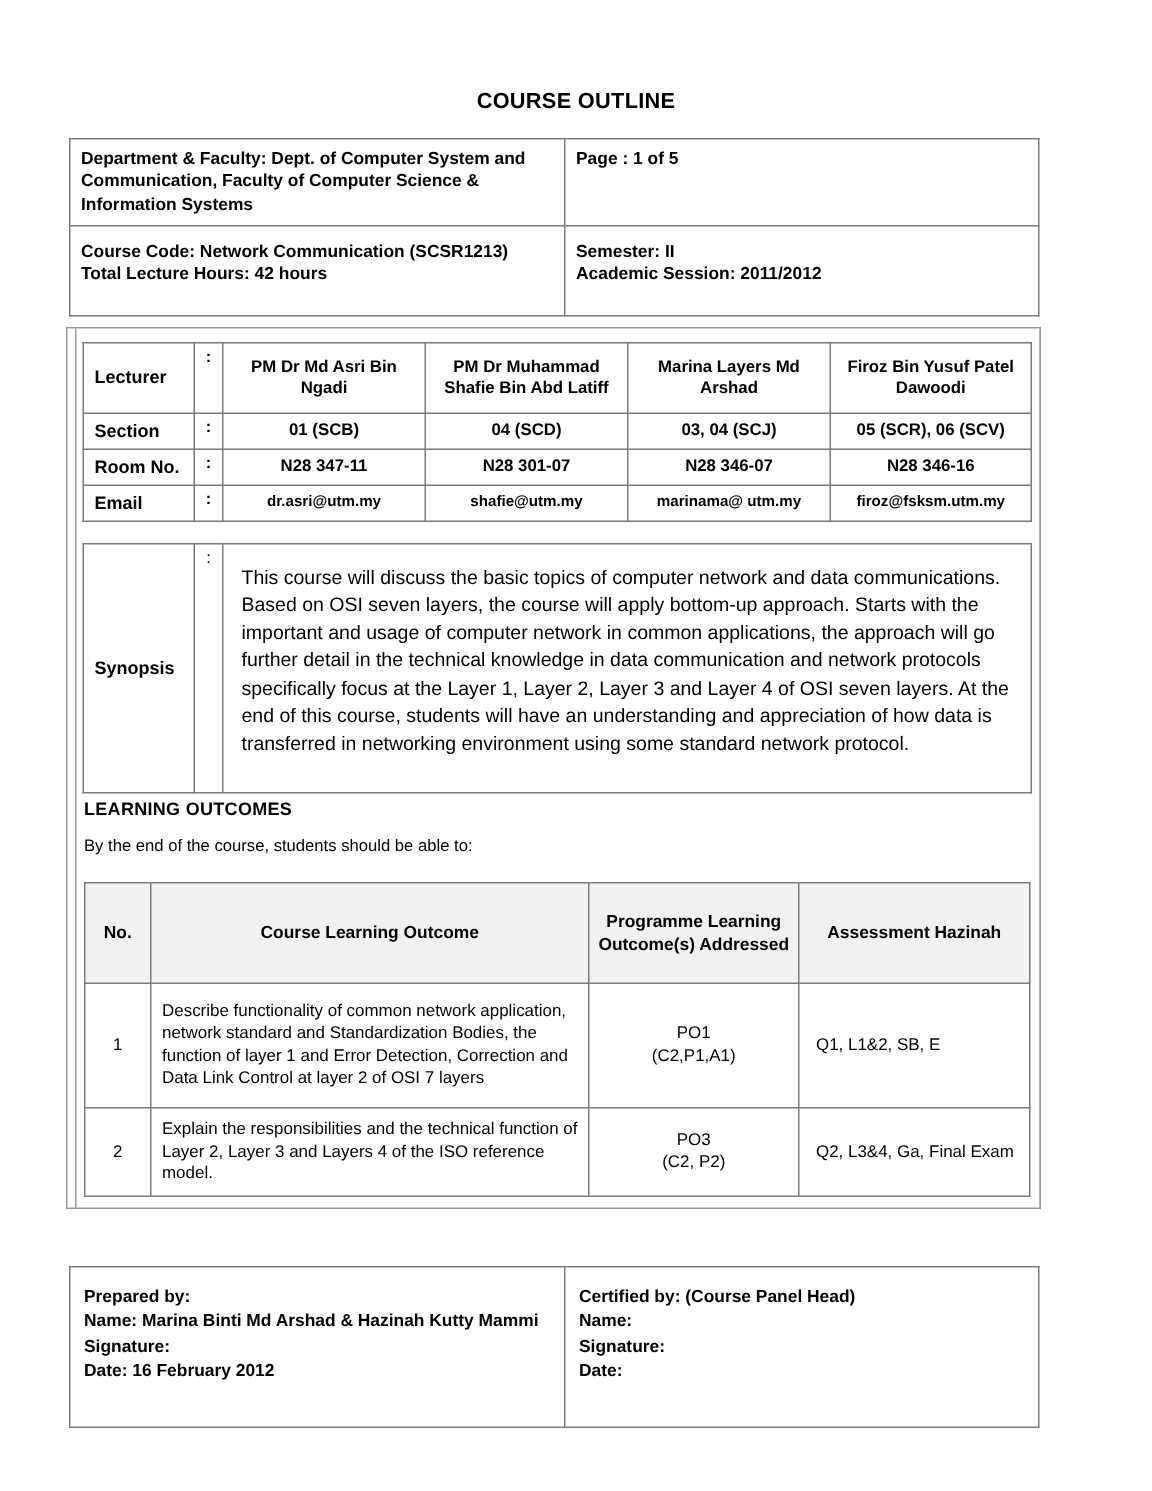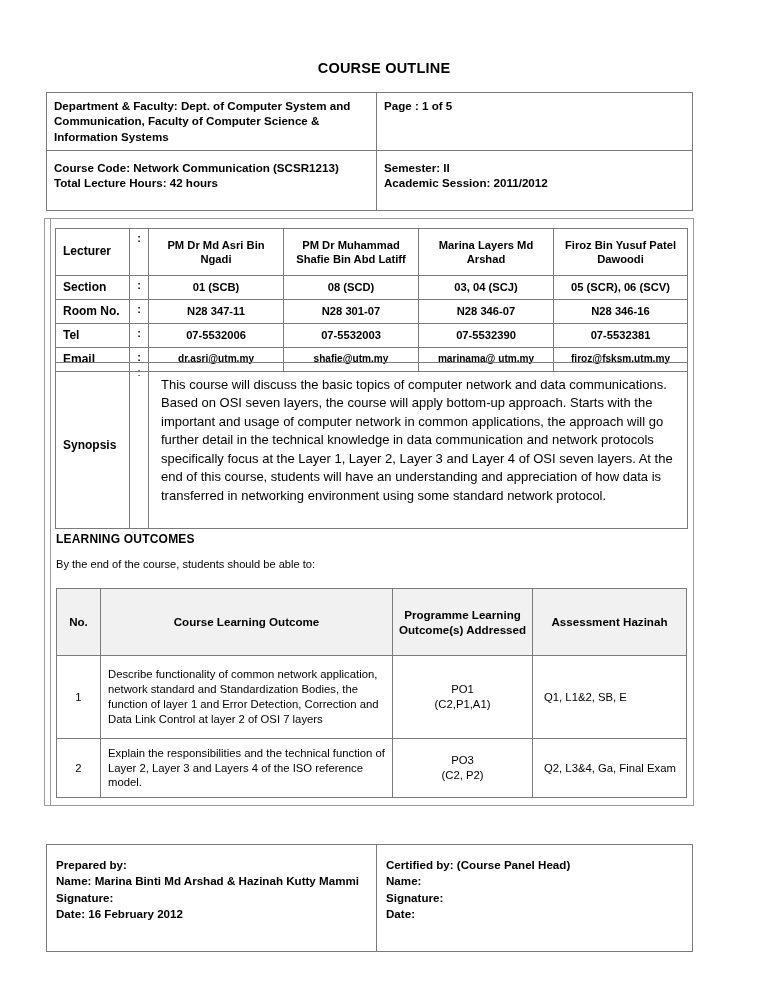--- a/index.html
+++ b/index.html
@@ -265,39 +265,31 @@
         <td class="colon">:</td>
         <td>PM Dr Md Asri Bin Ngadi</td>
         <td>PM Dr Muhammad Shafie Bin Abd Latiff</td>
         <td>Marina Layers Md Arshad</td>
         <td>Firoz Bin Yusuf Patel Dawoodi</td>
       </tr>
       <tr class="data-row">
         <td class="lbl">Section</td>
         <td class="colon">:</td>
         <td>01 (SCB)</td>
-        <td>08 (SCD)</td>
+        <td>04 (SCD)</td>
         <td>03, 04 (SCJ)</td>
         <td>05 (SCR), 06 (SCV)</td>
       </tr>
       <tr class="data-row">
         <td class="lbl">Room No.</td>
         <td class="colon">:</td>
         <td>N28 347-11</td>
         <td>N28 301-07</td>
         <td>N28 346-07</td>
         <td>N28 346-16</td>
-      </tr>
-      <tr class="data-row">
-        <td class="lbl">Tel</td>
-        <td class="colon">:</td>
-        <td>07-5532006</td>
-        <td>07-5532003</td>
-        <td>07-5532390</td>
-        <td>07-5532381</td>
       </tr>
       <tr class="data-row">
         <td class="lbl">Email</td>
         <td class="colon">:</td>
         <td class="email">dr.asri@utm.my</td>
         <td class="email">shafie@utm.my</td>
         <td class="email">marinama@ utm.my</td>
         <td class="email">firoz@fsksm.utm.my</td>
       </tr>
     </tbody>

